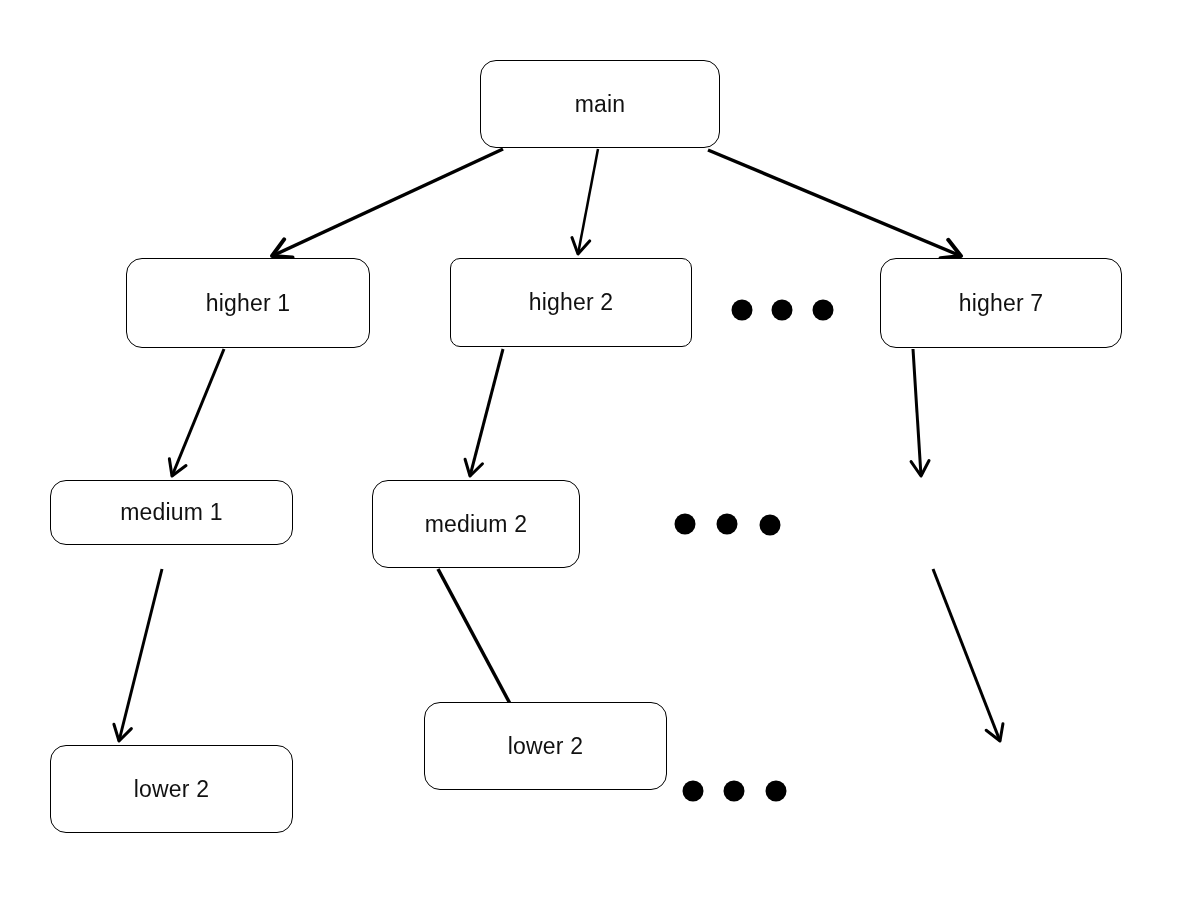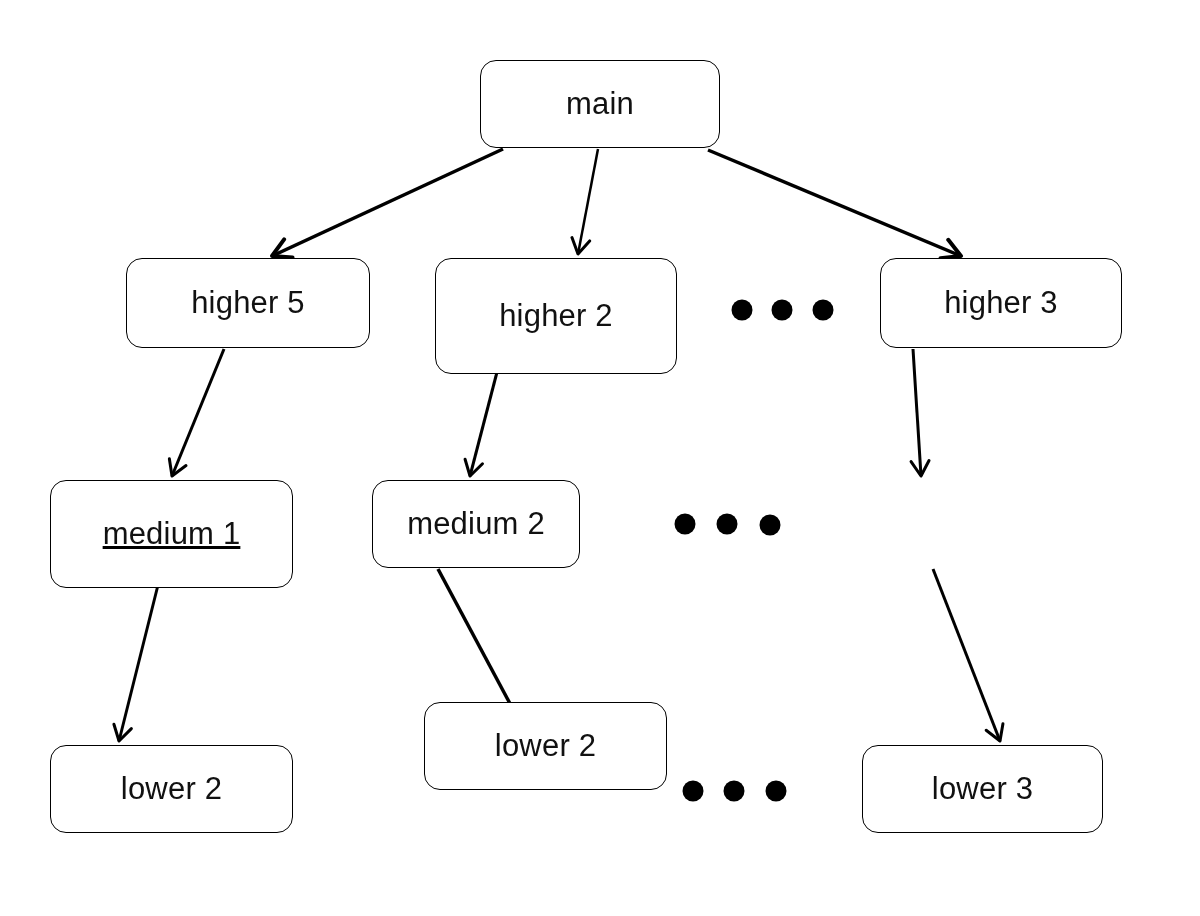--- a/index.html
+++ b/index.html
@@ -26,31 +26,31 @@
     position: absolute;
     box-sizing: border-box;
     background: #ffffff;
     border: 1.5px solid #000000;
     border-radius: 16px;
     display: flex;
     align-items: center;
     justify-content: center;
   }
   .node-label {
-    font-size: 31px;
+    font-size: 23px;
     font-weight: 400;
     color: #111111;
     letter-spacing: 0.2px;
     white-space: nowrap;
   }
   #n-main    { left: 480px; top: 60px;  width: 240px; height: 88px; }
   #n-higher1 { left: 126px; top: 258px; width: 244px; height: 90px; }
-  #n-higher2 { left: 435px; top: 258px; width: 242px; height: 116px; }
+  #n-higher2 { left: 450px; top: 258px; width: 242px; height: 89px; border-radius: 10px; }
   #n-higher3 { left: 880px; top: 258px; width: 242px; height: 90px; }
-  #n-medium1 { left: 50px;  top: 480px; width: 243px; height: 108px; text-decoration: underline; }
+  #n-medium1 { left: 50px;  top: 480px; width: 243px; height: 65px; }
   #n-medium2 { left: 372px; top: 480px; width: 208px; height: 88px; }
   #n-medium3 { left: 845px; top: 480px; width: 243px; height: 88px; }
   #n-lower1  { left: 50px;  top: 745px; width: 243px; height: 88px; }
   #n-lower2  { left: 424px; top: 702px; width: 243px; height: 88px; }
   #n-lower3  { left: 862px; top: 745px; width: 241px; height: 88px; }
 </style>
 </head>
 <body>
 
 <div class="canvas">
@@ -94,39 +94,36 @@
       <circle cx="734" cy="791" r="10.5" fill="#000000"></circle>
       <circle cx="776" cy="791" r="10.5" fill="#000000"></circle>
     </g>
   </svg>
 
   <div class="node" id="n-main">
     <span class="node-label">main</span>
   </div>
 
   <div class="node" id="n-higher1">
-    <span class="node-label">higher 5</span>
+    <span class="node-label">higher 1</span>
   </div>
   <div class="node" id="n-higher2">
     <span class="node-label">higher 2</span>
   </div>
   <div class="node" id="n-higher3">
-    <span class="node-label">higher 3</span>
+    <span class="node-label">higher 7</span>
   </div>
 
   <div class="node" id="n-medium1">
     <span class="node-label">medium 1</span>
   </div>
   <div class="node" id="n-medium2">
     <span class="node-label">medium 2</span>
   </div>
 
   <div class="node" id="n-lower1">
     <span class="node-label">lower 2</span>
   </div>
   <div class="node" id="n-lower2">
     <span class="node-label">lower 2</span>
   </div>
-  <div class="node" id="n-lower3">
-    <span class="node-label">lower 3</span>
-  </div>
 
 </div>
 
 </body></html>

